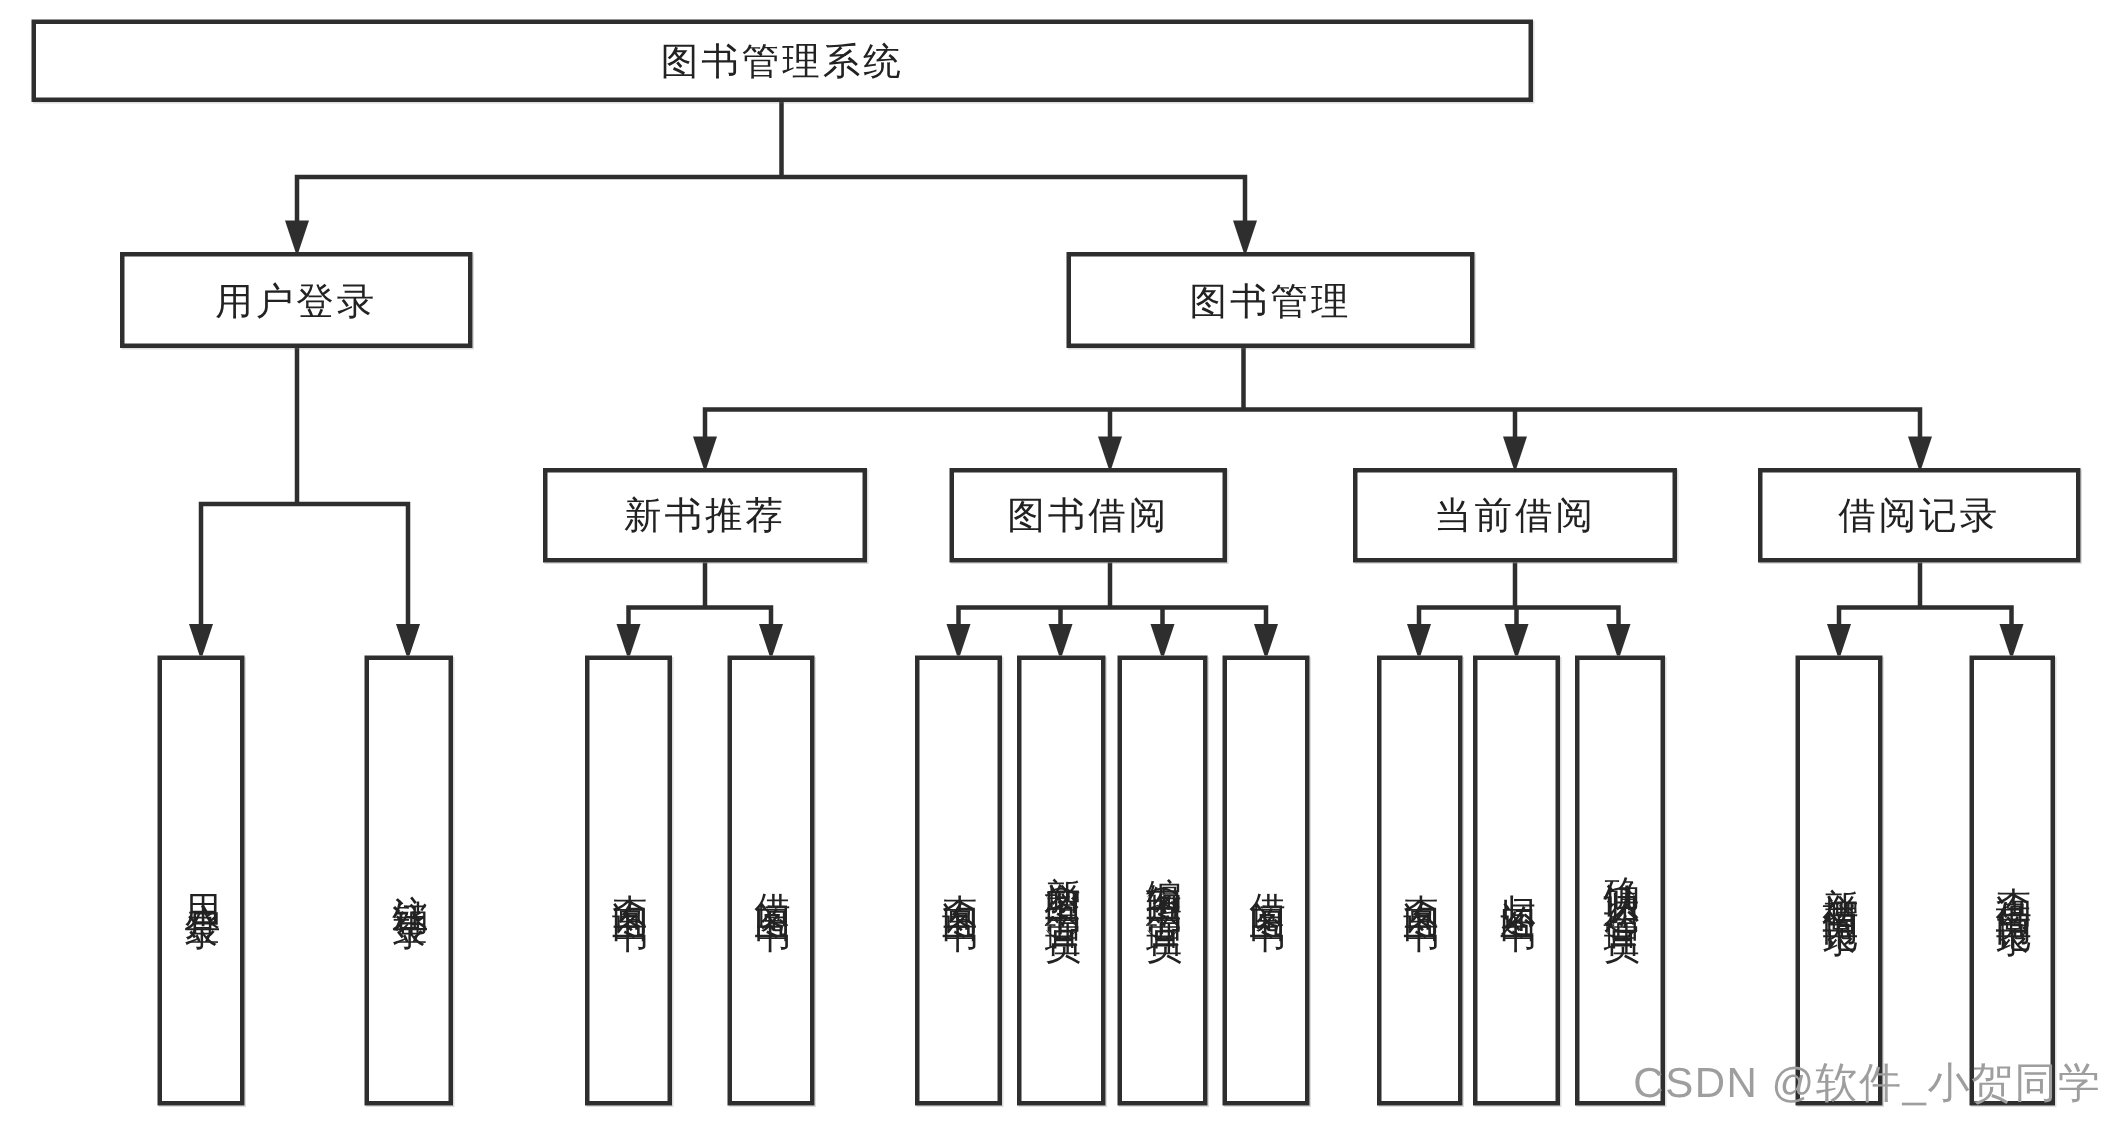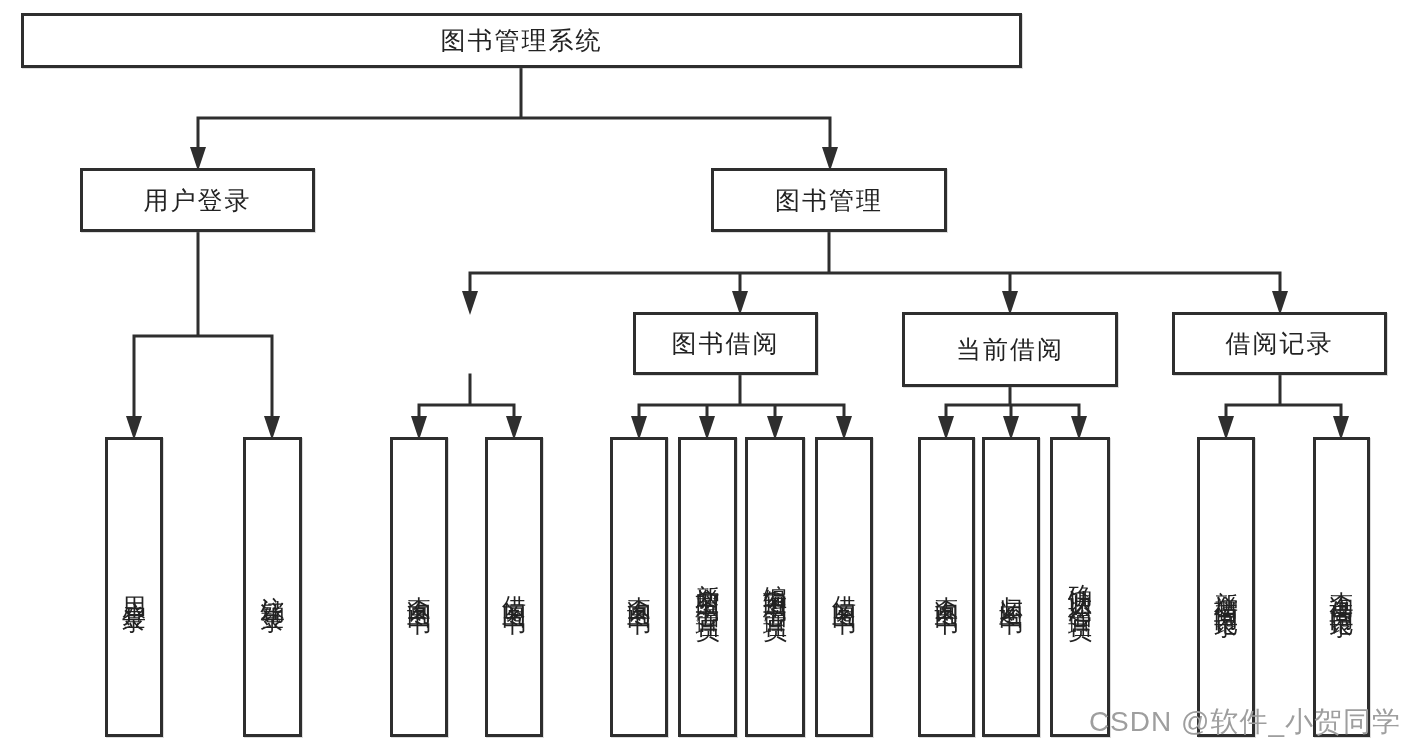--- a/index.html
+++ b/index.html
@@ -96,24 +96,25 @@
     <polygon points="1079,440 1071,416 1087,416"></polygon>
 
     <path d="M1280 375 V405 M1226 405 H1341 M1226 405 V418 M1341 405 V418"></path>
     <polygon points="1226,440 1218,416 1234,416"></polygon>
     <polygon points="1341,440 1333,416 1349,416"></polygon>
   </svg>
 
   <div class="node" style="left:21px; top:13px; width:1001px; height:55px;">图书管理系统</div>
 
   <div class="node" style="left:80px; top:168px; width:235px; height:64px;">用户登录</div>
-  <div class="node" style="left:711px; top:168px; width:236px; height:64px;">图书管理</div>
+  <div class="node" style="left:711px; top:168px; width:272px; height:64px;">图书管理</div>
 
+  <div class="node" style="left:362px; top:312px; width:216px; height:63px;">新书推荐</div>
   <div class="node" style="left:633px; top:312px; width:185px; height:63px;">图书借阅</div>
-  <div class="node" style="left:902px; top:312px; width:216px; height:75px;">当前借阅</div>
+  <div class="node" style="left:902px; top:312px; width:216px; height:63px;">当前借阅</div>
   <div class="node" style="left:1172px; top:312px; width:215px; height:63px;">借阅记录</div>
 
   <div class="node vnode" style="left:105px; top:437px; width:58px; height:300px;">用户登录</div>
   <div class="node vnode" style="left:243px; top:437px; width:59px; height:300px;">注销登录</div>
 
   <div class="node vnode" style="left:390px; top:437px; width:58px; height:300px;">查询图书</div>
   <div class="node vnode" style="left:485px; top:437px; width:58px; height:300px;">借阅图书</div>
 
   <div class="node vnode" style="left:610px; top:437px; width:58px; height:300px;">查询图书</div>
   <div class="node vnode" style="left:678px; top:437px; width:59px; height:300px;">新增图书（管理员）</div>

